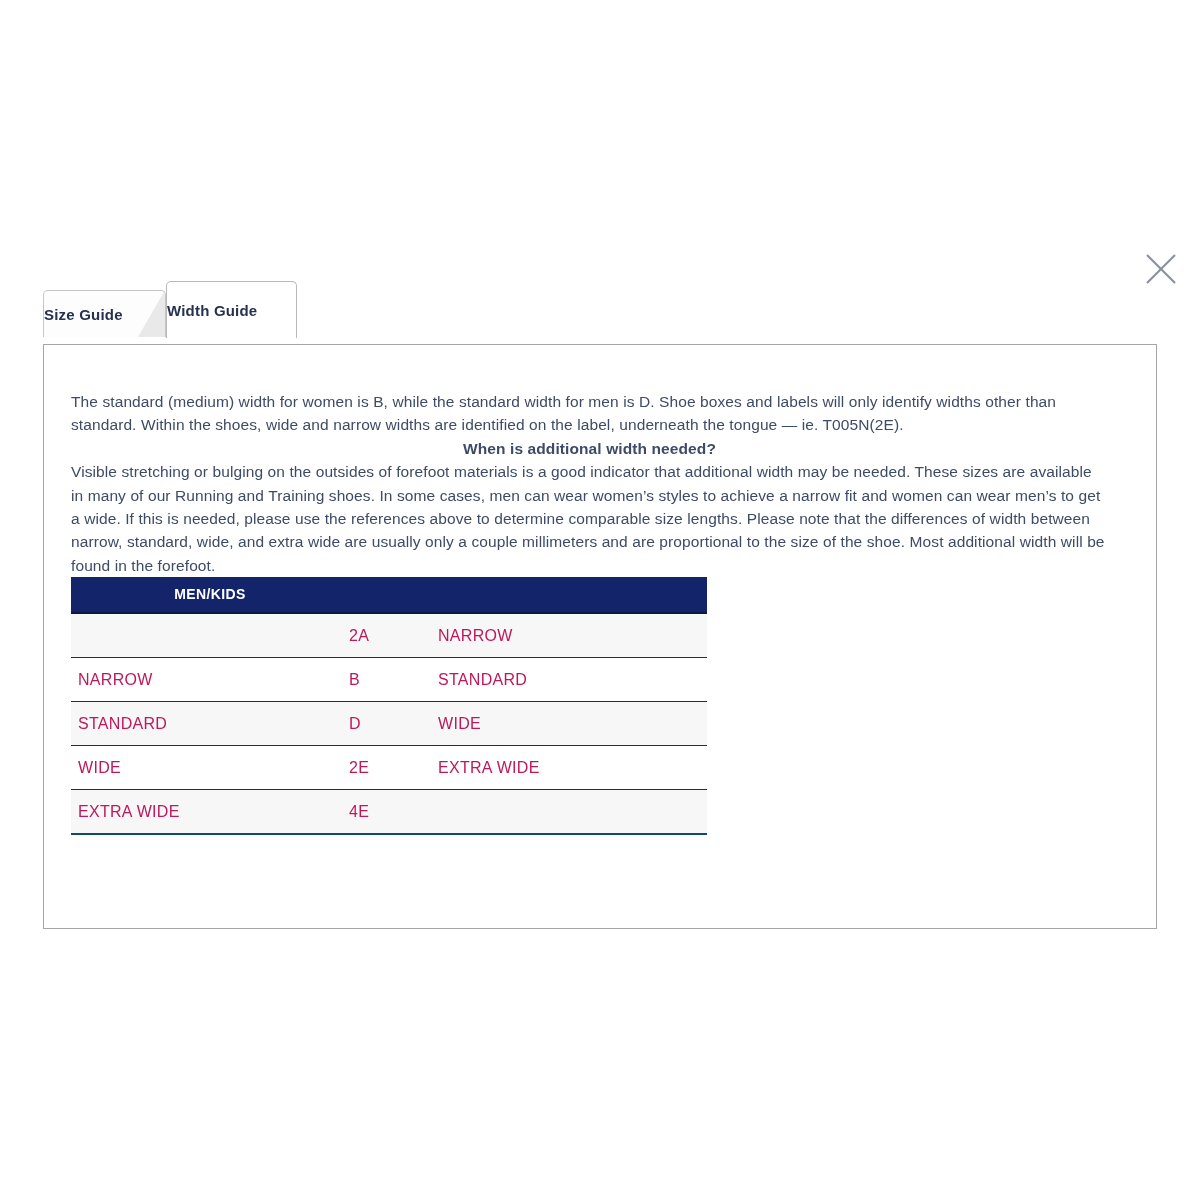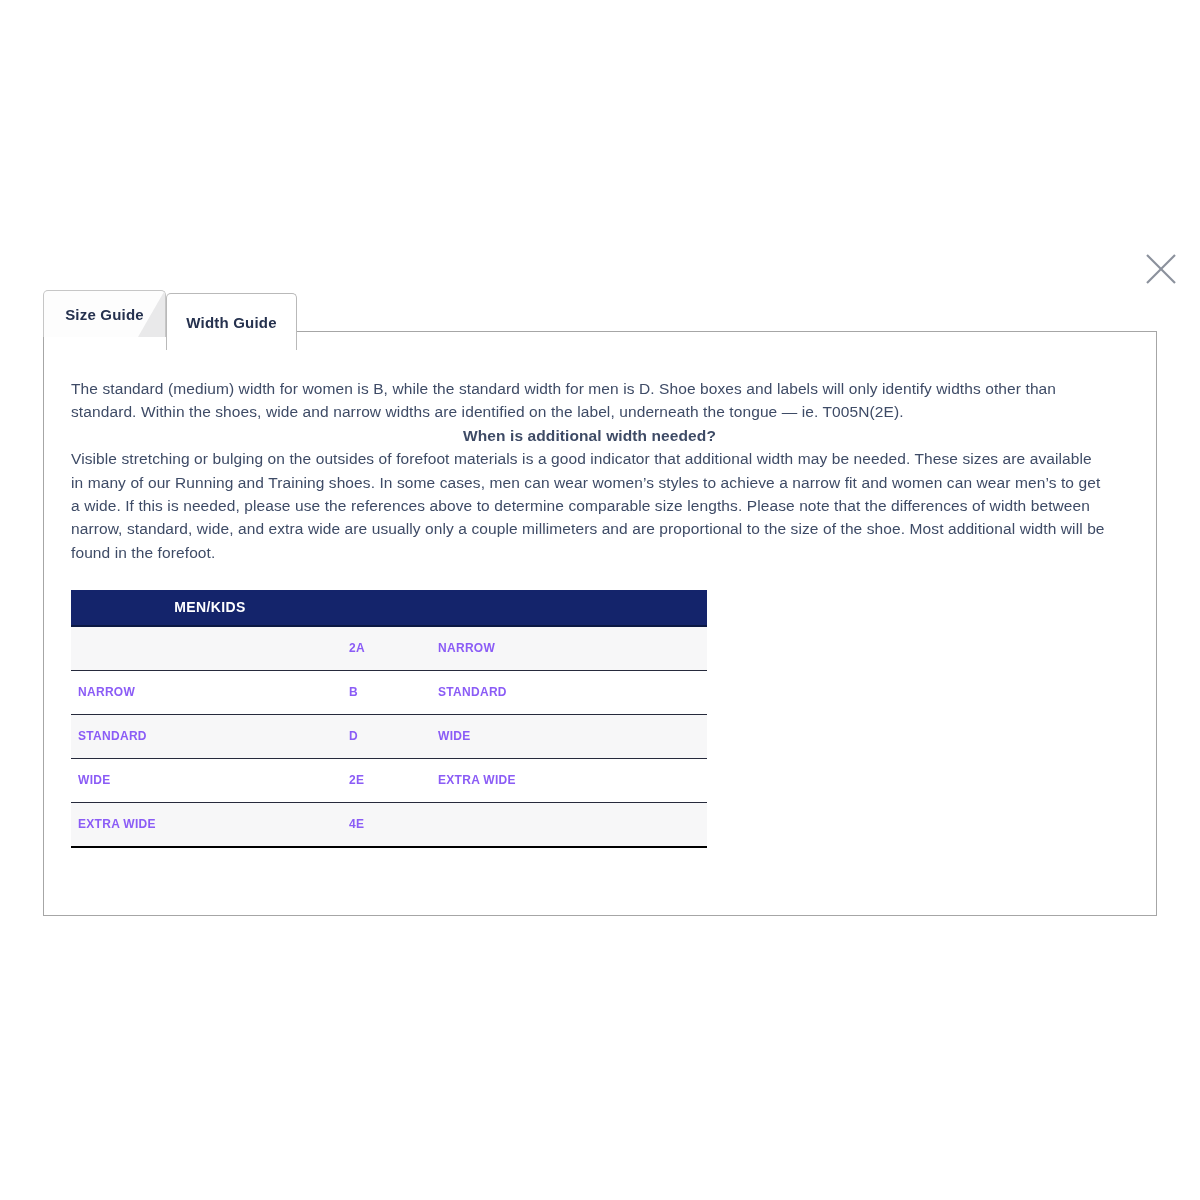--- a/index.html
+++ b/index.html
@@ -9,63 +9,63 @@
     -webkit-font-smoothing:antialiased;
   }
   
   .close-btn{
     position:absolute;left:1140px;top:248px;width:42px;height:42px;
     background:none;border:none;padding:0;cursor:pointer;
   }
   .close-btn svg{display:block;width:42px;height:42px;}
   
   .tab{
-    position:absolute;display:flex;align-items:center;justify-content:center;
+    position:absolute;display:flex;align-items:center;
     box-sizing:border-box;font-weight:bold;font-size:15px;color:#25314e;
     letter-spacing:.2px;cursor:pointer;
   }
   .tab-size{
     left:43px;top:290px;width:123px;height:47px;
     background:#fdfdfd;border:1px solid #c6c6c6;border-bottom:none;
     border-radius:5px 5px 0 0;z-index:1;overflow:hidden;
   }
   .tab-size .fold{
     position:absolute;right:0;bottom:0;width:27px;height:47px;
     background:#e9e9ea;
     clip-path:polygon(100% 0,0 100%,100% 100%);
   }
   .tab-width{
-    left:166px;top:293px;width:131px;height:57px;
+    left:166px;top:281px;width:131px;height:57px;
     background:#ffffff;border:1px solid #b9b9b9;border-bottom:none;
     border-radius:5px 5px 0 0;z-index:2;
   }
   
   .panel{
-    position:absolute;left:43px;top:331px;width:1114px;height:585px;
+    position:absolute;left:43px;top:344px;width:1114px;height:585px;
     box-sizing:border-box;background:#ffffff;border:1px solid #a6a6a6;
     padding:45px 48px 0 27px;z-index:0;
     font-size:15.5px;line-height:23.4px;color:#3e4b66;letter-spacing:.1px;
   }
   .panel p{margin:0;}
   .intro{margin-bottom:22px;}
   .q-heading{font-weight:bold;text-align:center;}
   
-  .width-table{margin-top:26px;width:636px;border-bottom:2px solid #000000;}
+  .width-table{width:636px;border-bottom:2px solid #0c4a6e;}
   .wt-header{
     display:grid;grid-template-columns:278px 89px 1fr;align-items:center;
     height:35px;background:#14246b;border-bottom:2px solid #0b1843;
   }
   .wt-header .hcell{
     text-align:center;color:#ffffff;font-weight:bold;font-size:14px;
     letter-spacing:.4px;
   }
   .wt-row{
     display:grid;grid-template-columns:278px 89px 1fr;align-items:center;
     height:43px;background:#ffffff;
-    font-size:12px;color:#8b5cf6;letter-spacing:.3px;font-weight:bold;
+    font-size:16px;color:#be185d;letter-spacing:.3px;
   }
   .wt-row + .wt-row{border-top:1px solid #262a3c;}
   .wt-row.striped{background:#f7f7f8;}
   .wt-row .c1{padding-left:7px;}
 </style>
 </head>
 <body>
 
 <button class="close-btn" aria-label="Close">
   <span>

